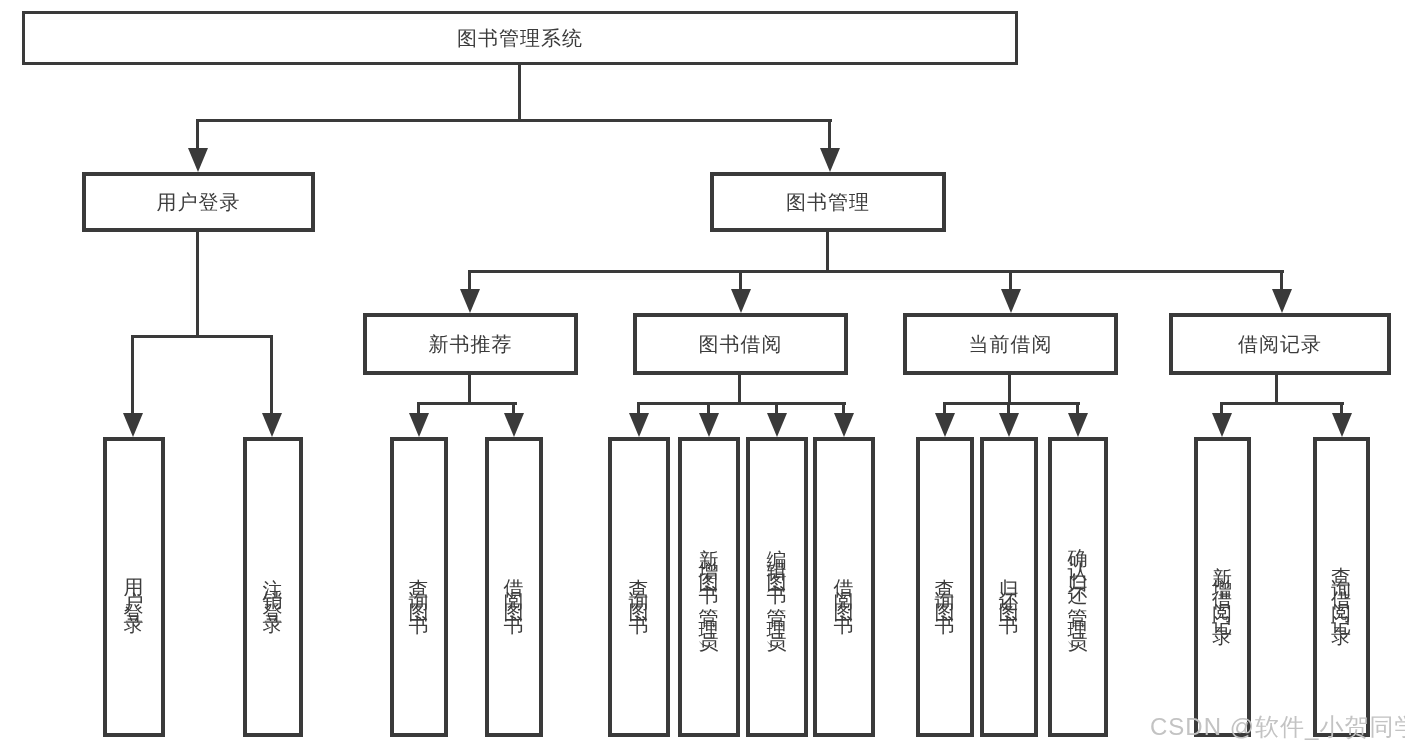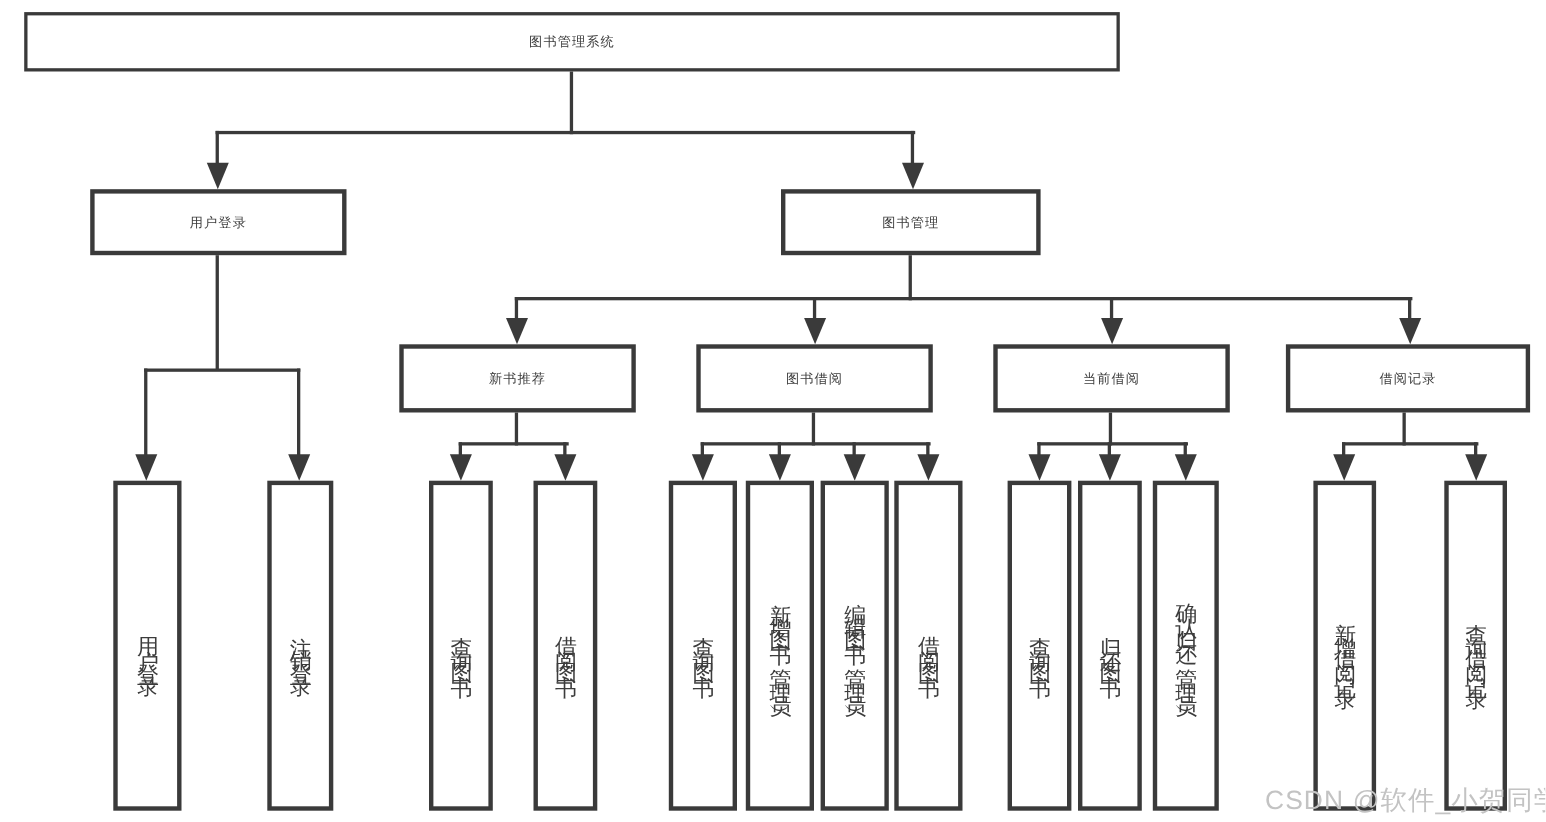--- a/index.html
+++ b/index.html
@@ -7,21 +7,21 @@
     position:relative;width:1405px;height:747px;background:#ffffff;overflow:hidden;
     font-family:"Liberation Sans",sans-serif;
   }
   .box{
     position:absolute;box-sizing:border-box;background:#ffffff;
     border:4px solid #3a3a3a;
     display:flex;align-items:center;justify-content:center;
   }
   .box.root{border-width:3px;}
   .hlabel{
-    font-size:12px;color:#3c3c3c;letter-spacing:1px;white-space:nowrap;
+    font-size:20px;color:#3c3c3c;letter-spacing:1px;white-space:nowrap;
   }
   .vlabel{
     writing-mode:vertical-rl;text-orientation:mixed;
     font-size:20px;line-height:1;letter-spacing:12px;color:#3c3c3c;
   }
   .v{position:absolute;width:3px;background:#3a3a3a;}
   .h{position:absolute;height:3px;background:#3a3a3a;}
   .ah{
     position:absolute;width:0;height:0;
     border-left:10px solid transparent;border-right:10px solid transparent;

